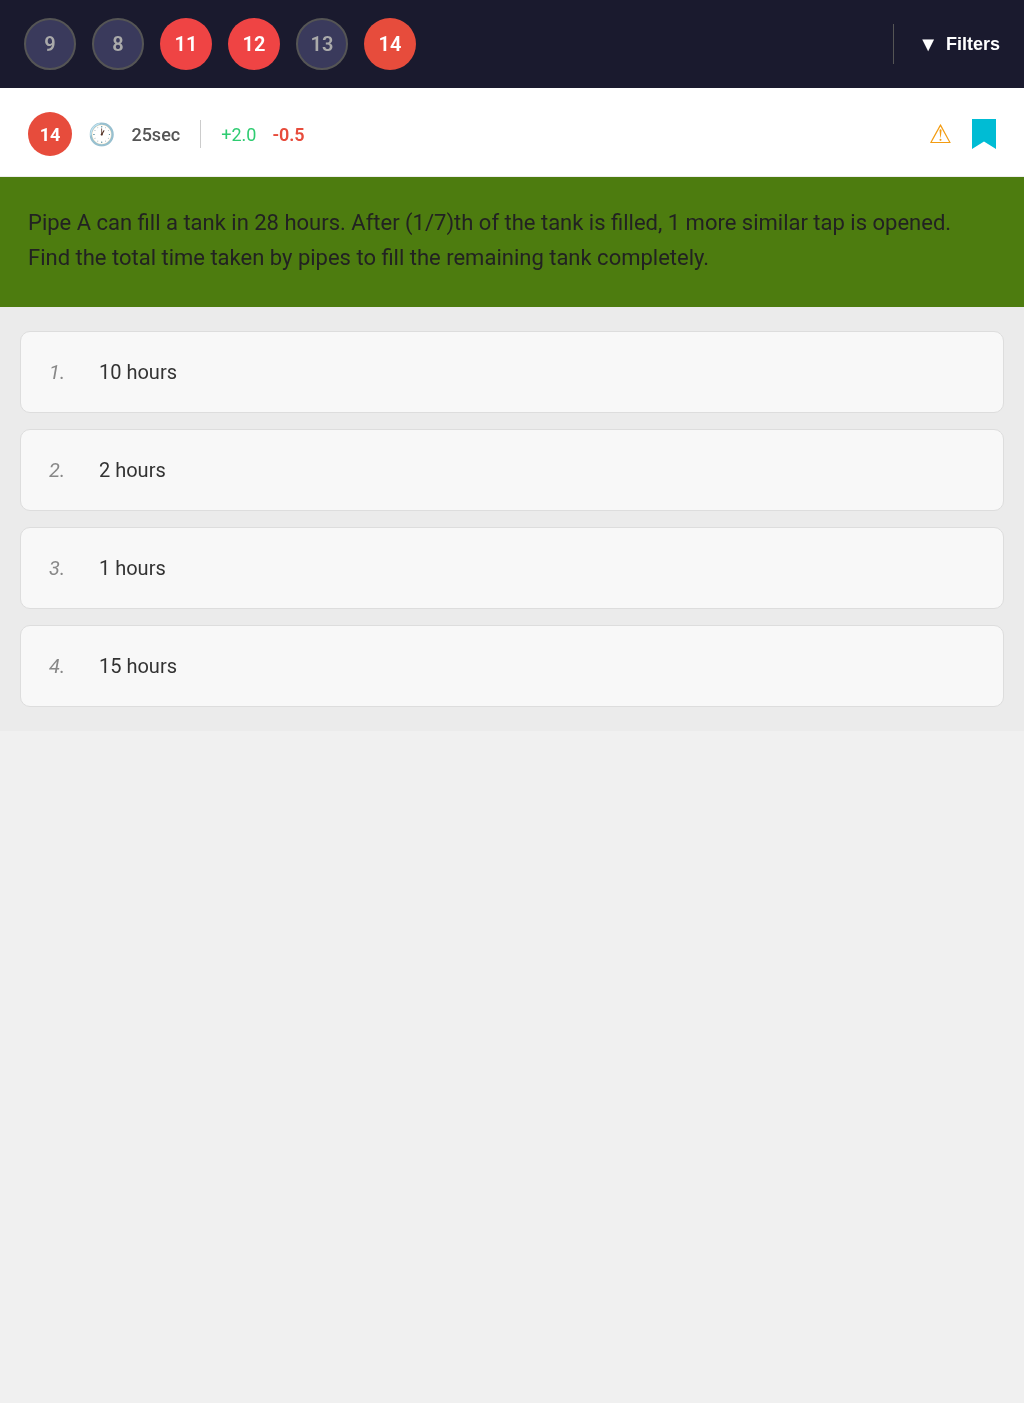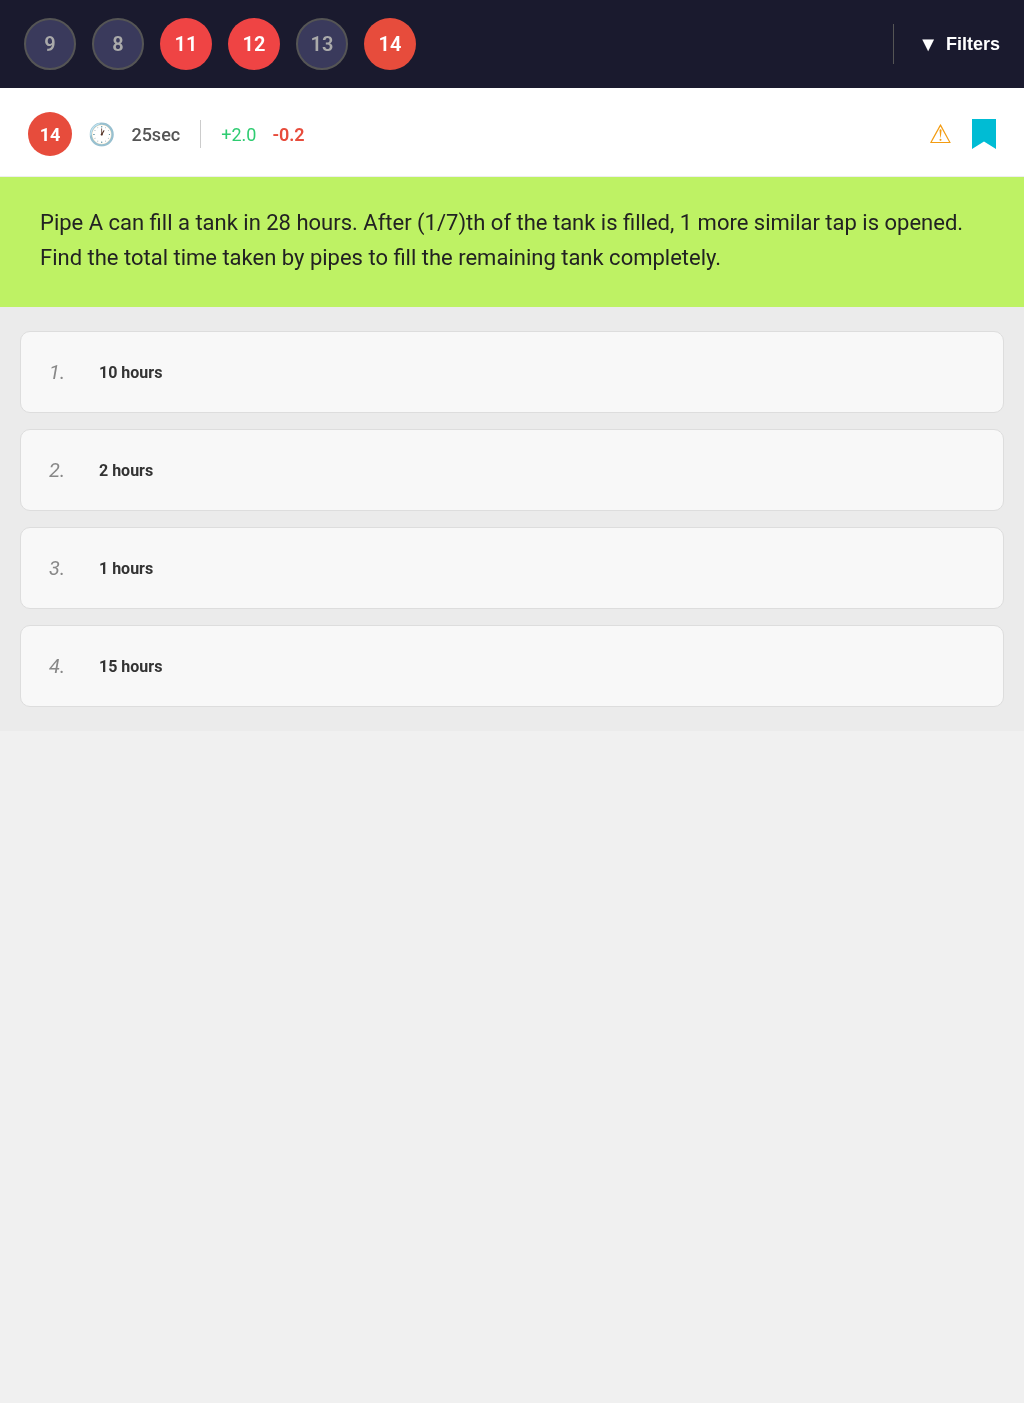--- a/index.html
+++ b/index.html
@@ -150,22 +150,22 @@
 
     .bookmark-icon {
       width: 24px;
       height: 30px;
       background: #00bcd4;
       clip-path: polygon(0 0, 100% 0, 100% 100%, 50% 75%, 0 100%);
     }
 
     
     .question-body {
-      padding: 28px 40px 32px;
-      background: #bef264;
+      padding: 28px 28px 32px;
+      background: #4d7c0f;
     }
 
     .question-text {
       font-size: 22px;
       line-height: 1.6;
       color: #222;
       font-weight: 400;
     }
 
     
@@ -190,23 +190,23 @@
 
     .option-number {
       font-size: 20px;
       color: #888;
       font-style: italic;
       font-weight: 400;
       min-width: 30px;
     }
 
     .option-text {
-      font-size: 16px;
+      font-size: 20px;
       color: #333;
-      font-weight: 700;
+      font-weight: 400;
     }
   </style>
 </head>
 <body>
 
 <div class="top-nav">
 
   <div id="bubbles-container" style="display:flex; align-items:center; gap:16px; flex:1;">
       <div class="question-bubble bubble-default">9</div>
       <div class="question-bubble bubble-default">8</div>
@@ -230,21 +230,21 @@
     <div class="q-number-badge">
       <span>14</span>
     </div>
 
     <span class="timer-icon">🕐</span>
     <span class="timer-text">25sec</span>
 
     <div class="header-divider"></div>
 
     <span class="score-positive">+2.0</span>
-    <span class="score-negative">-0.2</span>
+    <span class="score-negative">-0.5</span>
 
     <div class="header-icons-right">
       <span class="warning-icon">⚠</span>
       <div class="bookmark-icon"></div>
     </div>
   </div>
 
   <div class="question-body">
     <p class="question-text">Pipe A can fill a tank in 28 hours. After (1/7)th of the tank is filled, 1 more similar tap is opened. Find the total time taken by pipes to fill the remaining tank completely.</p>
   </div>

